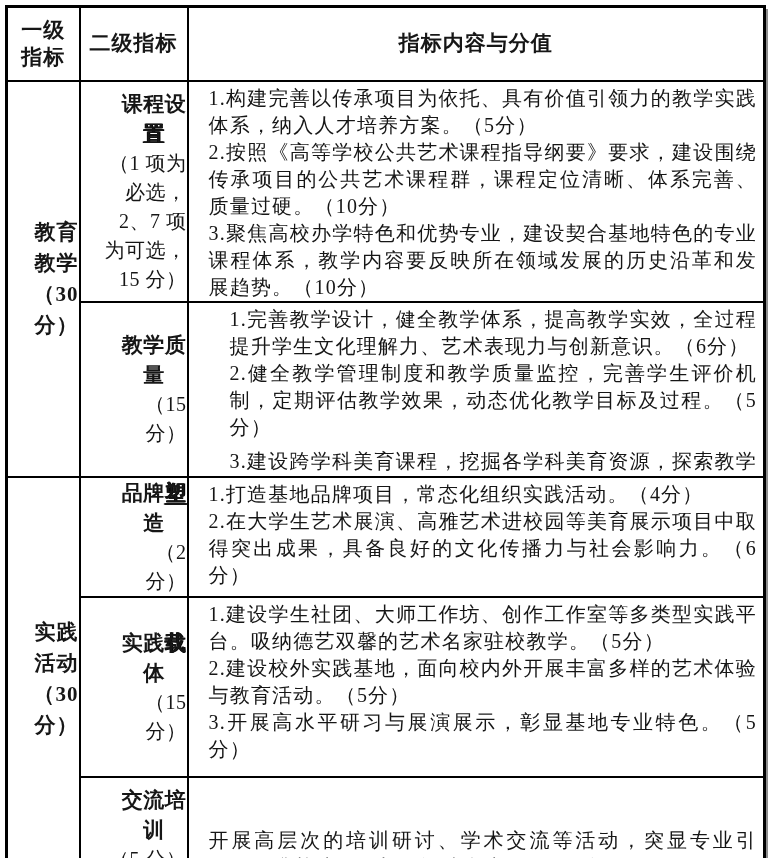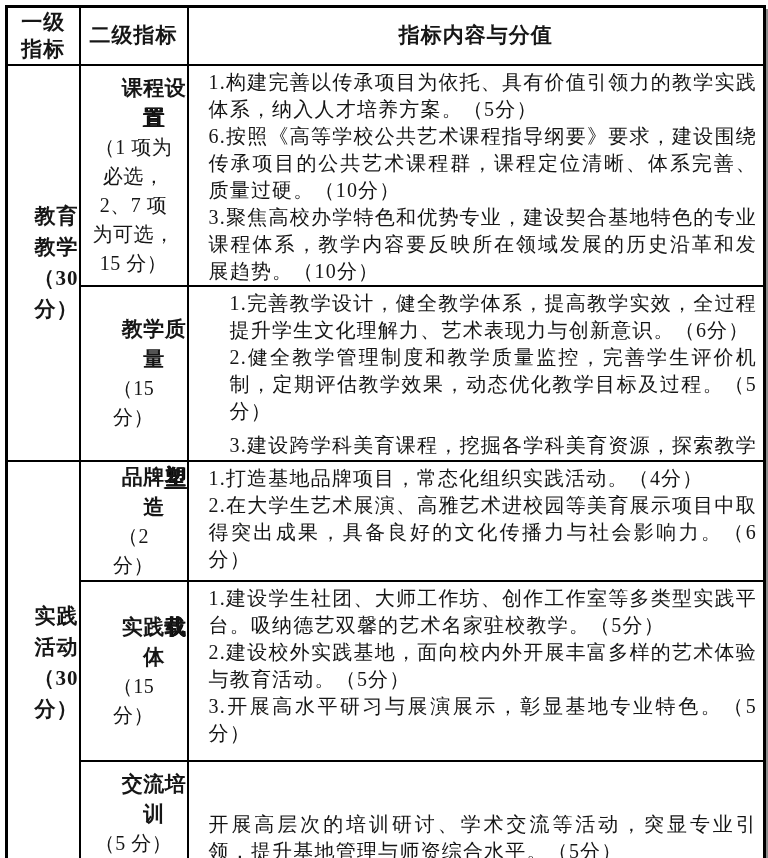--- a/index.html
+++ b/index.html
@@ -16,38 +16,38 @@
     top: 5px; left: 5px;
     width: 758px;
     border-collapse: collapse;
     table-layout: fixed;
     border: 3px solid #000;
     background: #fff;
     box-shadow: 3px 4px 0 0 #8e8e8e;
   }
   td, th { border: 2px solid #000; padding: 0; }
   
-  tr.hdr { height: 58px; }
+  tr.hdr { height: 74px; }
   .hcell {
     text-align: center; vertical-align: middle;
     font-weight: bold; font-size: 21px; line-height: 27px;
     letter-spacing: 1px;
   }
   
   .c1 { text-align: center; vertical-align: middle; }
   .c1 .l1line {
     font-weight: bold; font-size: 21px; line-height: 31px;
     letter-spacing: 1px; text-align: right;
   }
   
   .c2 { text-align: center; vertical-align: middle; }
   .l2-title { font-weight: bold; font-size: 21px; letter-spacing: 0.5px; line-height: 30px; padding-left: 41px; }
   .em { font-weight: bold; text-shadow: 0.7px 0 #000, -0.4px 0 #000; }
   .u  { text-decoration: underline; text-underline-offset: 3px; }
-  .l2-note { font-size: 20px; line-height: 29px; letter-spacing: 0.5px; }
+  .l2-note { font-size: 20px; line-height: 29px; letter-spacing: 0.5px; text-align: right; }
   
   .c3 { vertical-align: top; }
   .cellpad { padding: 3px 6px 0 20px; }
   .cellpad.clip { height: 171px; overflow: hidden; margin-left: 21px; }
   .item {
     font-size: 20px; line-height: 27px;
     letter-spacing: 1.2px;
     text-align: justify;
   }
   .item.gap { margin-top: 7px; }
@@ -89,21 +89,21 @@
       <div class="l2-title"><span>课程设</span><span class="em">置</span><span></span></div>
       <div class="l2-note">（1 项为</div>
       <div class="l2-note">必选，</div>
       <div class="l2-note">2、7 项</div>
       <div class="l2-note">为可选，</div>
       <div class="l2-note">15 分）</div>
     </td>
     <td class="c3">
       <div class="cellpad">
         <div class="item">1.构建完善以传承项目为依托、具有价值引领力的教学实践体系，纳入人才培养方案。（5分）</div>
-        <div class="item">6.按照《高等学校公共艺术课程指导纲要》要求，建设围绕传承项目的公共艺术课程群，课程定位清晰、体系完善、质量过硬。（10分）</div>
+        <div class="item">2.按照《高等学校公共艺术课程指导纲要》要求，建设围绕传承项目的公共艺术课程群，课程定位清晰、体系完善、质量过硬。（10分）</div>
         <div class="item">3.聚焦高校办学特色和优势专业，建设契合基地特色的专业课程体系，教学内容要反映所在领域发展的历史沿革和发展趋势。（10分）</div>
       </div>
     </td>
   </tr>
 
   <tr class="r2">
     <td class="c2">
       <div class="l2-title"><span>教学质量</span><span class="em"></span><span></span></div>
       <div class="l2-note">（15</div>
       <div class="l2-note">分）</div>

